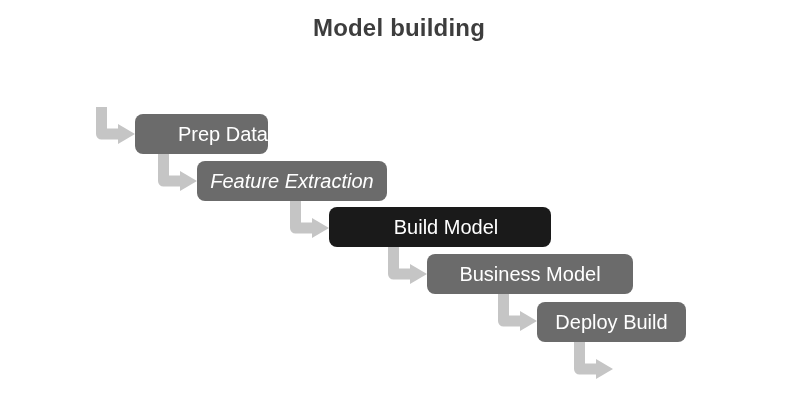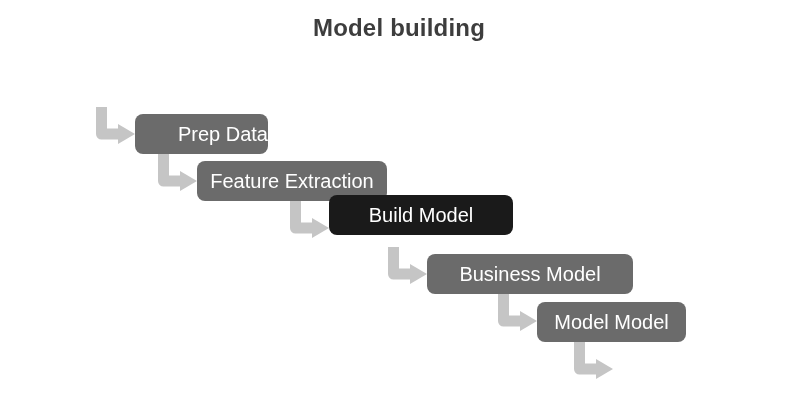--- a/index.html
+++ b/index.html
@@ -35,22 +35,22 @@
     background: var(--box-color, #6b6b6b);
     color: var(--box-text-color, #ffffff);
     font-size: 20px;
     white-space: nowrap;
   }
   .step.highlight {
     background: var(--highlight-color, #1a1a1a);
   }
   .step-1 { left: 13px;  top: 67px;  width: 211px; }
   .step-2 { left: 135px; top: 114px; width: 133px; text-align: right; }
-  .step-3 { left: 197px; top: 161px; width: 190px; }
-  .step-4 { left: 329px; top: 195px; width: 184px; }
+  .step-3 { left: 197px; top: 161px; width: 190px; font-style: italic; }
+  .step-4 { left: 329px; top: 207px; width: 210px; padding-left: 12px; }
   .step-5 { left: 427px; top: 254px; width: 206px; }
   .step-6 { left: 537px; top: 302px; width: 149px; }
   .step-7 { left: 613px; top: 350px; width: 170px; }
   .arrow {
     position: absolute;
     width: 40px;
     height: 39px;
   }
   .arrow-1 { left: 96px;  top: 107px; }
   .arrow-2 { left: 158px; top: 154px; }
@@ -69,21 +69,21 @@
 
 
   <div class="step step-2">Prep Data</div>
 
   <div class="step step-3">Feature Extraction</div>
 
   <div class="step step-4 highlight">Build Model</div>
 
   <div class="step step-5">Business Model</div>
 
-  <div class="step step-6">Model Model</div>
+  <div class="step step-6">Deploy Build</div>
 
 
   <div class="arrow arrow-1">
     <svg width="40" height="39" viewBox="0 0 40 39">
       <path d="M5.5,0 L5.5,27 L23,27" fill="none" stroke="#c5c5c5" stroke-width="11" stroke-linejoin="round" class="arrow-stroke"></path>
       <polygon points="22,17 39,27 22,37" fill="#c5c5c5" class="arrow-fill"></polygon>
     </svg>
   </div>
   <div class="arrow arrow-2">
     <svg width="40" height="39" viewBox="0 0 40 39">

